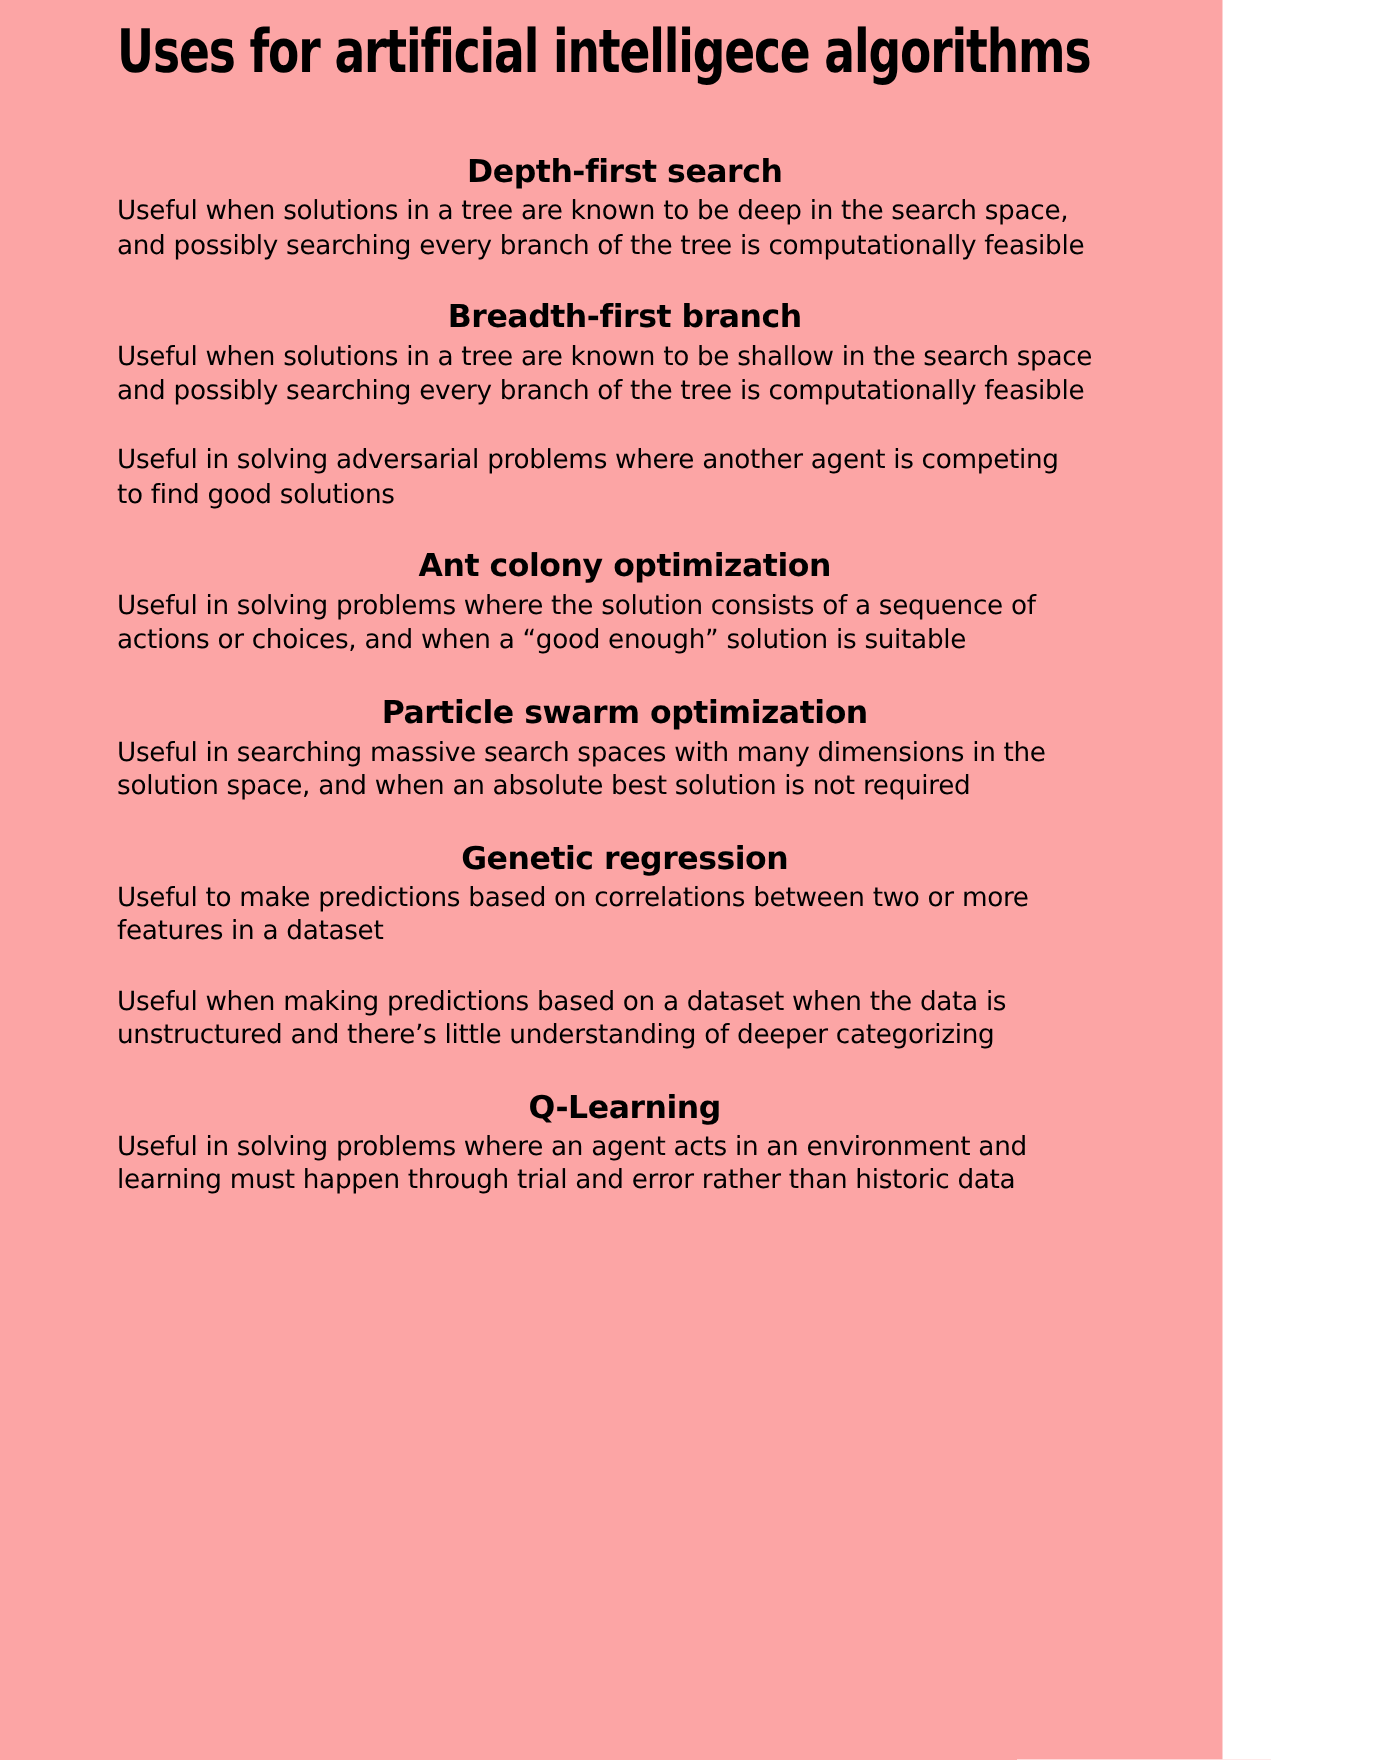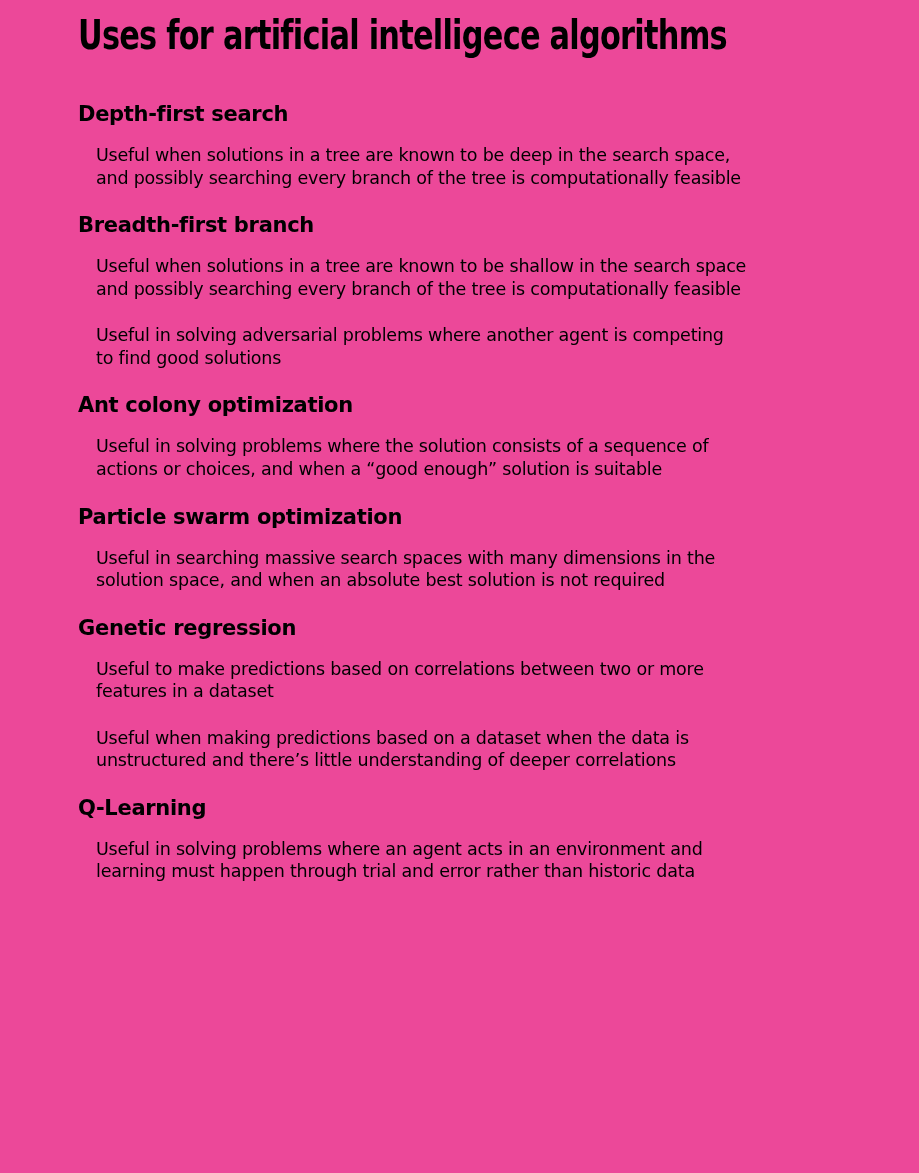--- a/index.html
+++ b/index.html
@@ -3,49 +3,50 @@
 <meta charset="utf-8">
 <style>
   html, body {
     margin: 0;
     padding: 0;
     background: #ffffff;
     color: #000000;
     font-family: "DejaVu Sans", sans-serif;
   }
   .page {
-    width: 919px;
+    width: 815px;
     height: 1173px;
     box-sizing: border-box;
     padding: 12px 60px 0 78px;
-    background: #ec4899;
+    background: #fca5a5;
     overflow: hidden;
   }
   .page-title {
     font-size: 40px;
     font-weight: 700;
     letter-spacing: -1px;
     margin: 0 0 44px 0;
     white-space: nowrap;
     transform: scaleX(0.76);
     transform-origin: left center;
   }
   .algo-section {
     margin: 0 0 24px 0;
   }
   .algo-heading {
     font-size: 21px;
     font-weight: 700;
     letter-spacing: -0.3px;
     margin: 0 0 4px 0;
+    text-align: center;
   }
   .algo-description {
     font-size: 17.5px;
     line-height: 1.29;
-    margin: 18px;
+    margin: 0;
     max-width: 795px;
     white-space: pre-line;
     letter-spacing: -0.2px;
   }
 </style>
 </head>
 <body>
 
 <main class="page">
   <h1 class="page-title">Uses for artificial intelligece algorithms</h1>
@@ -84,21 +85,21 @@
 
   <section class="algo-section">
     <h2 class="algo-heading">Genetic regression</h2>
     <p class="algo-description">Useful to make predictions based on correlations between two or more
 features in a dataset</p>
   </section>
 
 
   <section class="algo-section">
     <p class="algo-description">Useful when making predictions based on a dataset when the data is
-unstructured and there’s little understanding of deeper correlations</p>
+unstructured and there’s little understanding of deeper categorizing</p>
   </section>
 
   <section class="algo-section">
     <h2 class="algo-heading">Q-Learning</h2>
     <p class="algo-description">Useful in solving problems where an agent acts in an environment and
 learning must happen through trial and error rather than historic data</p>
   </section>
 </div>
 </main>
 

